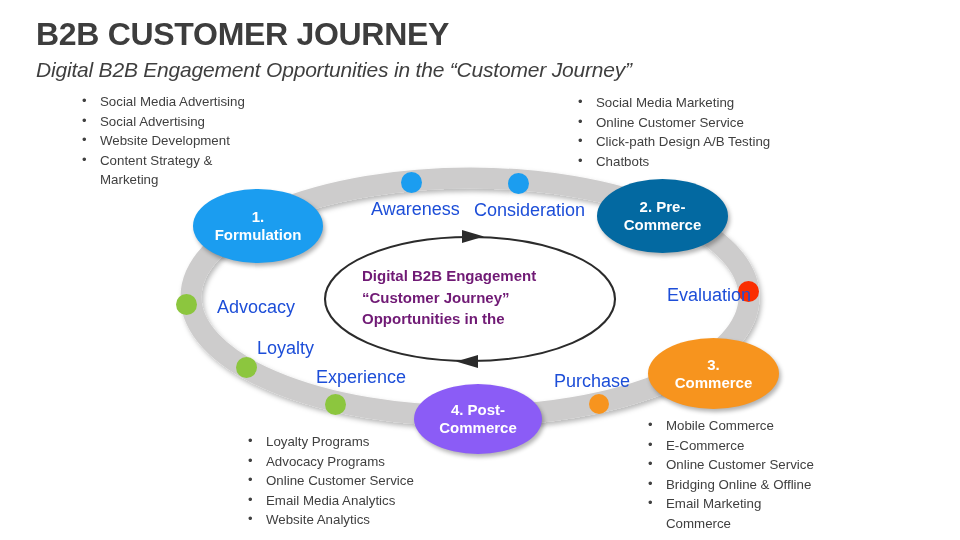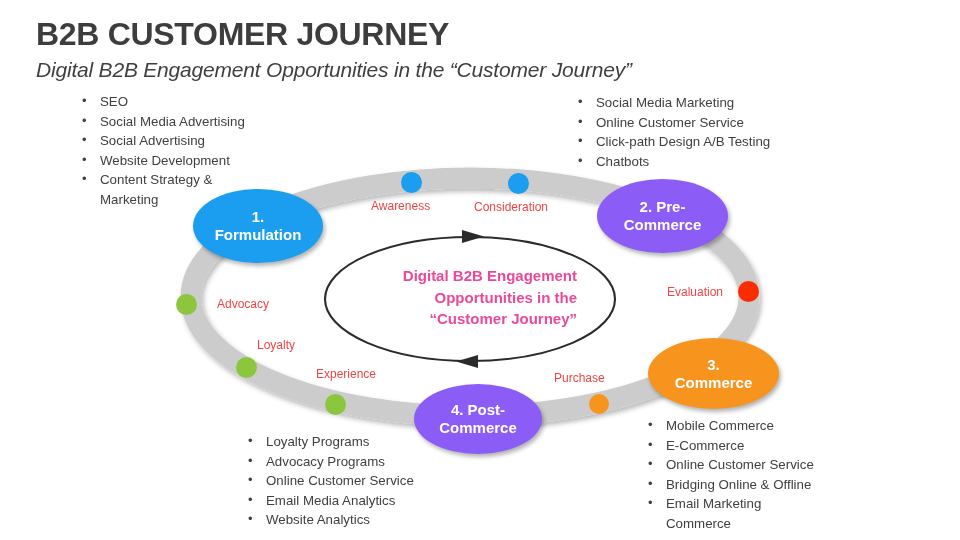--- a/index.html
+++ b/index.html
@@ -54,61 +54,60 @@
 
   .node{
     position:absolute;
     display:flex;align-items:center;justify-content:center;
     text-align:center;
     color:#ffffff;font-weight:bold;font-size:15px;line-height:18px;
     border-radius:50%;
     box-shadow:2px 3px 4px rgba(0,0,0,0.30);
   }
   #node-formulation{left:193px;top:189px;width:130px;height:74px;background:#1b9df0;}
-  #node-precommerce{left:597px;top:179px;width:131px;height:74px;background:#8b5cf6;}
+  #node-precommerce{left:597px;top:179px;width:131px;height:74px;background:#0369a1;}
   #node-commerce{left:648px;top:338px;width:131px;height:71px;background:#f7941e;}
   #node-postcommerce{left:414px;top:384px;width:128px;height:70px;background:#8b5cf6;}
 
   .stage-label{
-    position:absolute;font-size:12px;color:#ef4444;white-space:nowrap;
+    position:absolute;font-size:18px;color:#1d4ed8;white-space:nowrap;
   }
   #lbl-awareness{left:371px;top:199px;}
   #lbl-consideration{left:474px;top:200px;}
   #lbl-evaluation{left:667px;top:285px;}
   #lbl-purchase{left:554px;top:371px;}
   #lbl-experience{left:316px;top:367px;}
   #lbl-loyalty{left:257px;top:338px;}
   #lbl-advocacy{left:217px;top:297px;}
 
   .dot{position:absolute;border-radius:50%;}
   #dot-awareness{left:401px;top:172px;width:21px;height:21px;background:#1b9df0;}
   #dot-consideration{left:508px;top:173px;width:21px;height:21px;background:#1b9df0;}
   #dot-evaluation{left:738px;top:281px;width:21px;height:21px;background:#fa2d00;}
   #dot-purchase{left:589px;top:394px;width:20px;height:20px;background:#f7941e;}
   #dot-experience{left:325px;top:394px;width:21px;height:21px;background:#8cc63e;}
   #dot-loyalty{left:236px;top:357px;width:21px;height:21px;background:#8cc63e;}
   #dot-advocacy{left:176px;top:294px;width:21px;height:21px;background:#8cc63e;}
 
   #center-text{
     position:absolute;left:362px;top:265px;width:215px;
-    text-align:right;font-size:15px;font-weight:bold;line-height:21.5px;
-    color:#ec4899;
+    text-align:left;font-size:15px;font-weight:bold;line-height:21.5px;
+    color:#701a75;
   }
   #center-text div{white-space:nowrap;}
 </style>
 </head>
 <body>
 
 <div id="slide">
 
   <div class="title">B2B CUSTOMER JOURNEY</div>
   <div class="subtitle">Digital B2B Engagement Opportunities in the “Customer Journey”</div>
 
   <ul class="blist" id="list-top-left">
-    <li>SEO</li>
     <li>Social Media Advertising</li>
     <li>Social Advertising</li>
     <li>Website Development</li>
     <li>Content Strategy &amp;</li>
     <li class="cont">Marketing</li>
   </ul>
 
   <ul class="blist" id="list-top-right">
     <li>Social Media Marketing</li>
     <li>Online Customer Service</li>
@@ -146,22 +145,22 @@
 
       <ellipse cx="470" cy="299" rx="145" ry="62" fill="#ffffff" stroke="#2b2b2b" stroke-width="2.1"></ellipse>
 
       <polygon points="462,230 484,236.5 462,243" fill="#2b2b2b"></polygon>
 
       <polygon points="478,355 456,361.5 478,368" fill="#2b2b2b"></polygon>
     </svg>
 
     <div id="center-text">
       <div>Digital B2B Engagement</div>
+      <div>“Customer Journey”</div>
       <div>Opportunities in the</div>
-      <div>“Customer Journey”</div>
     </div>
 
     <div class="dot" id="dot-awareness"></div>
     <div class="dot" id="dot-consideration"></div>
     <div class="dot" id="dot-evaluation"></div>
     <div class="dot" id="dot-purchase"></div>
     <div class="dot" id="dot-experience"></div>
     <div class="dot" id="dot-loyalty"></div>
     <div class="dot" id="dot-advocacy"></div>
 

